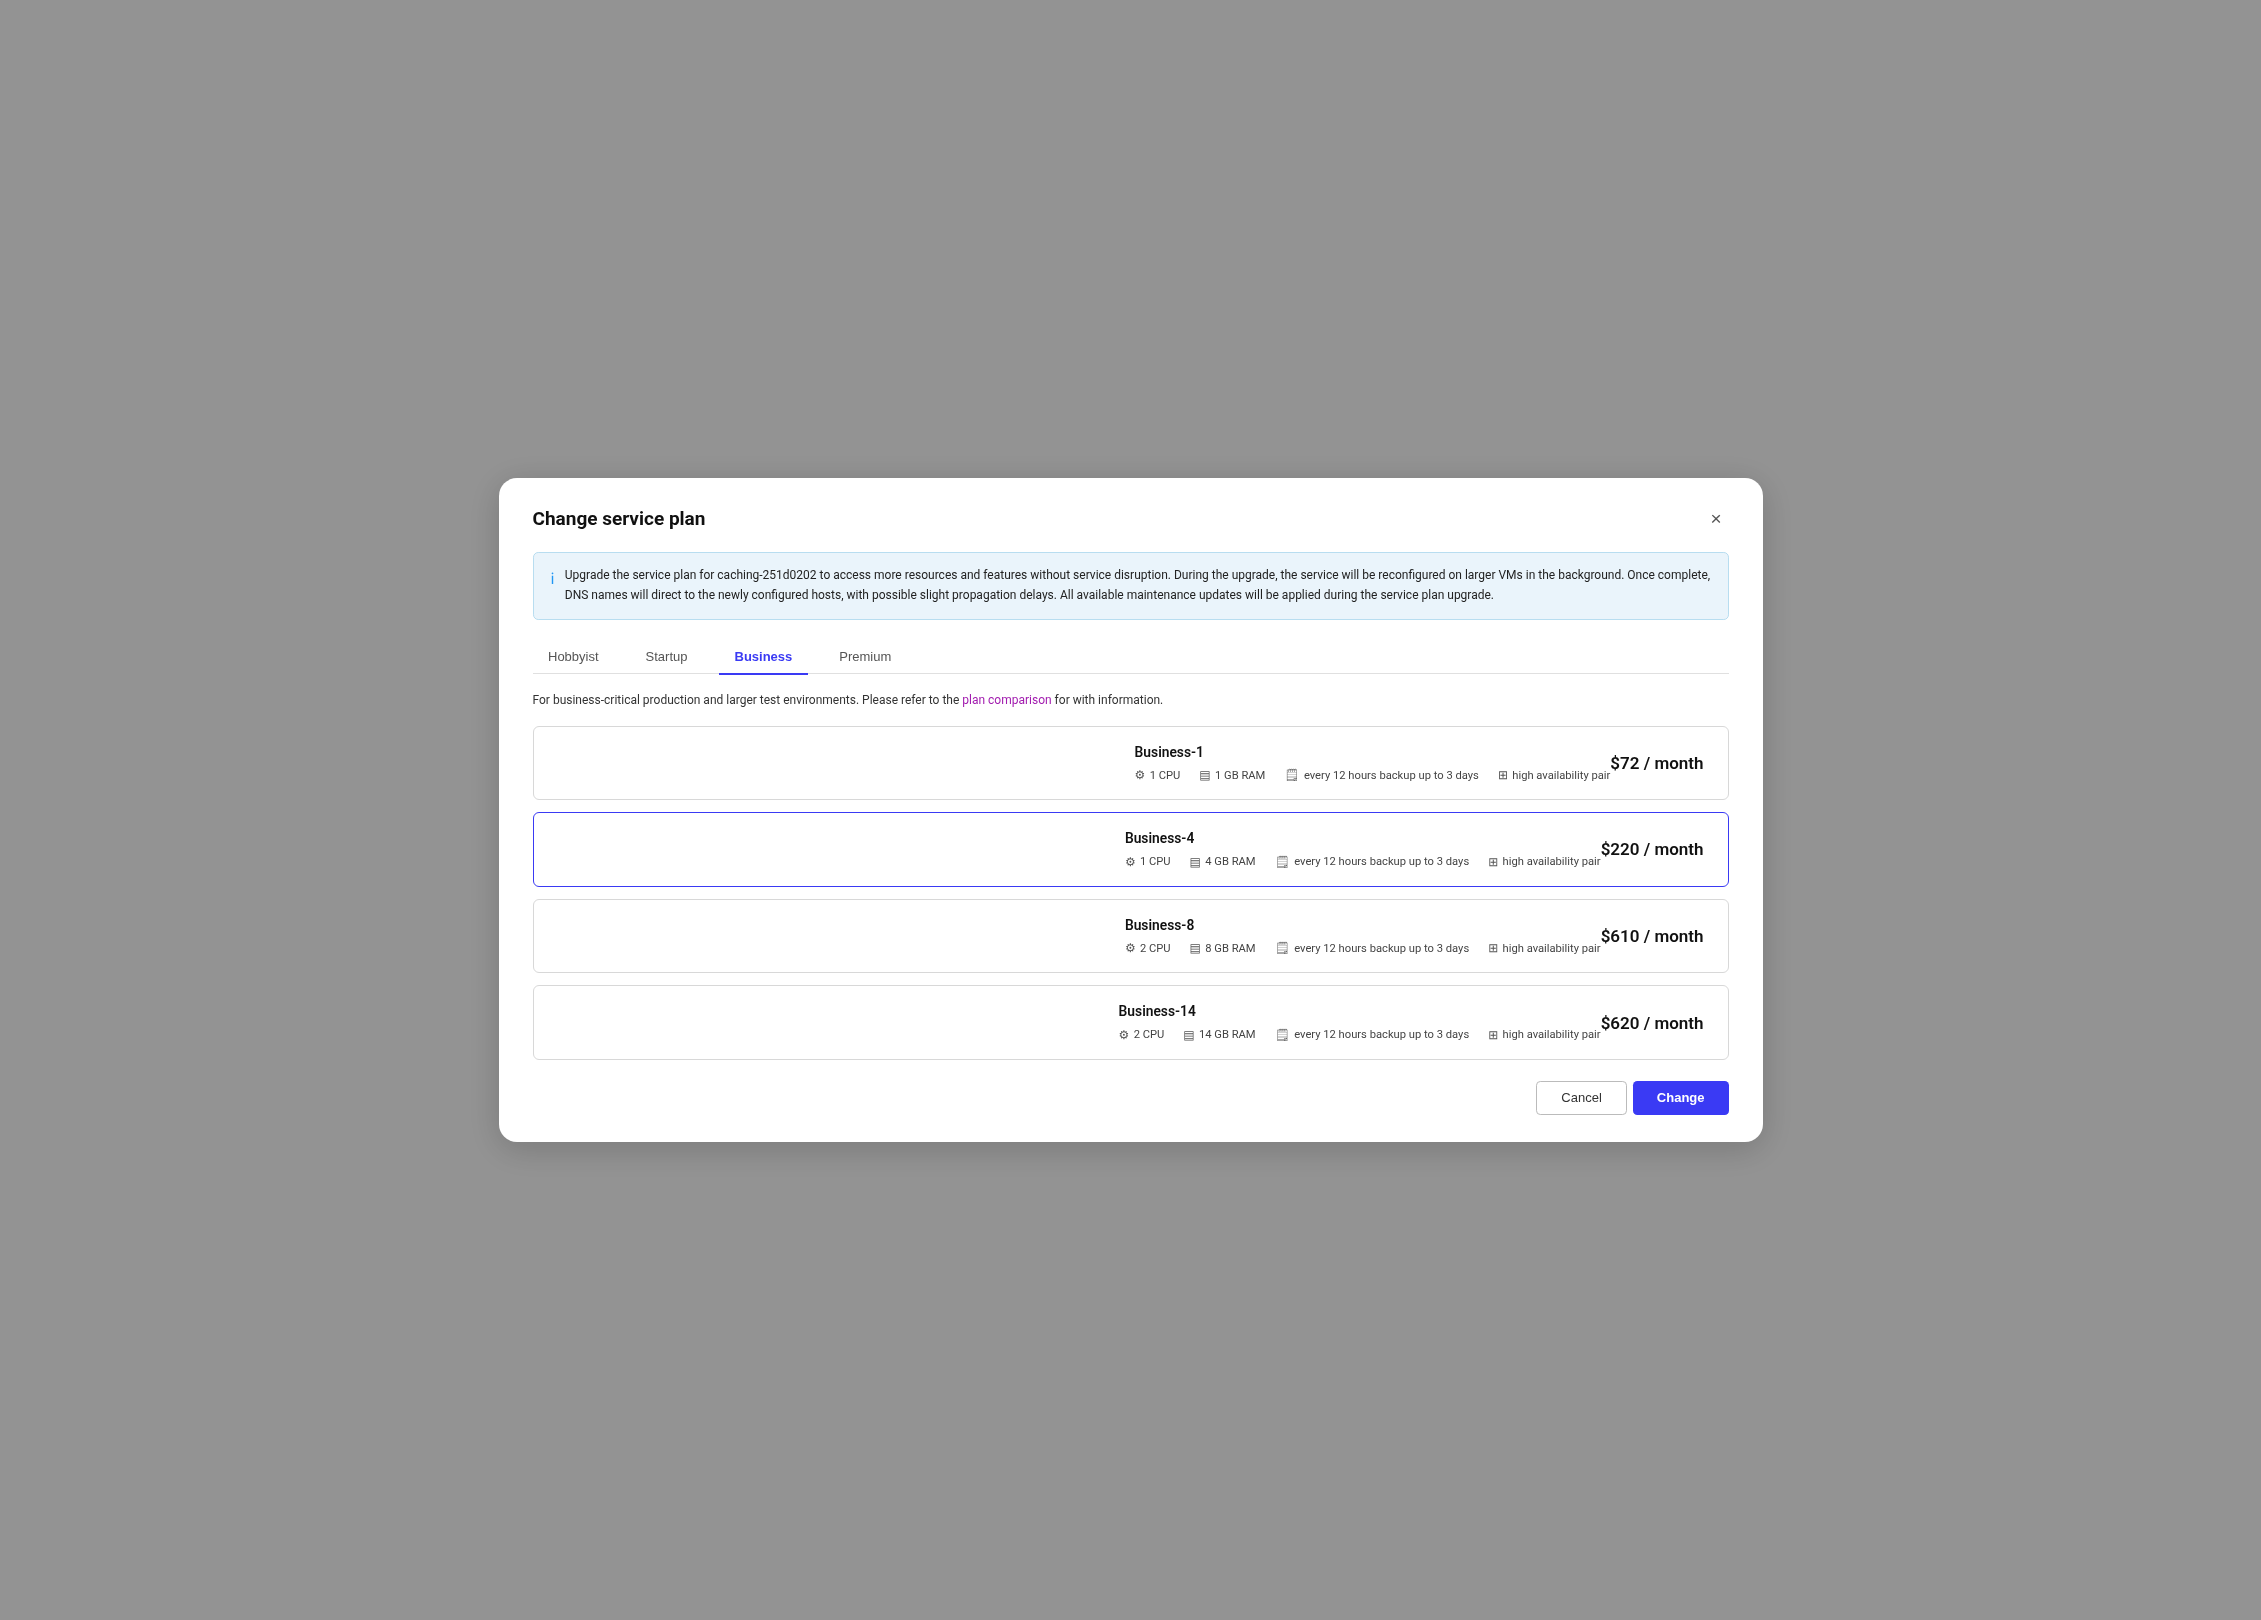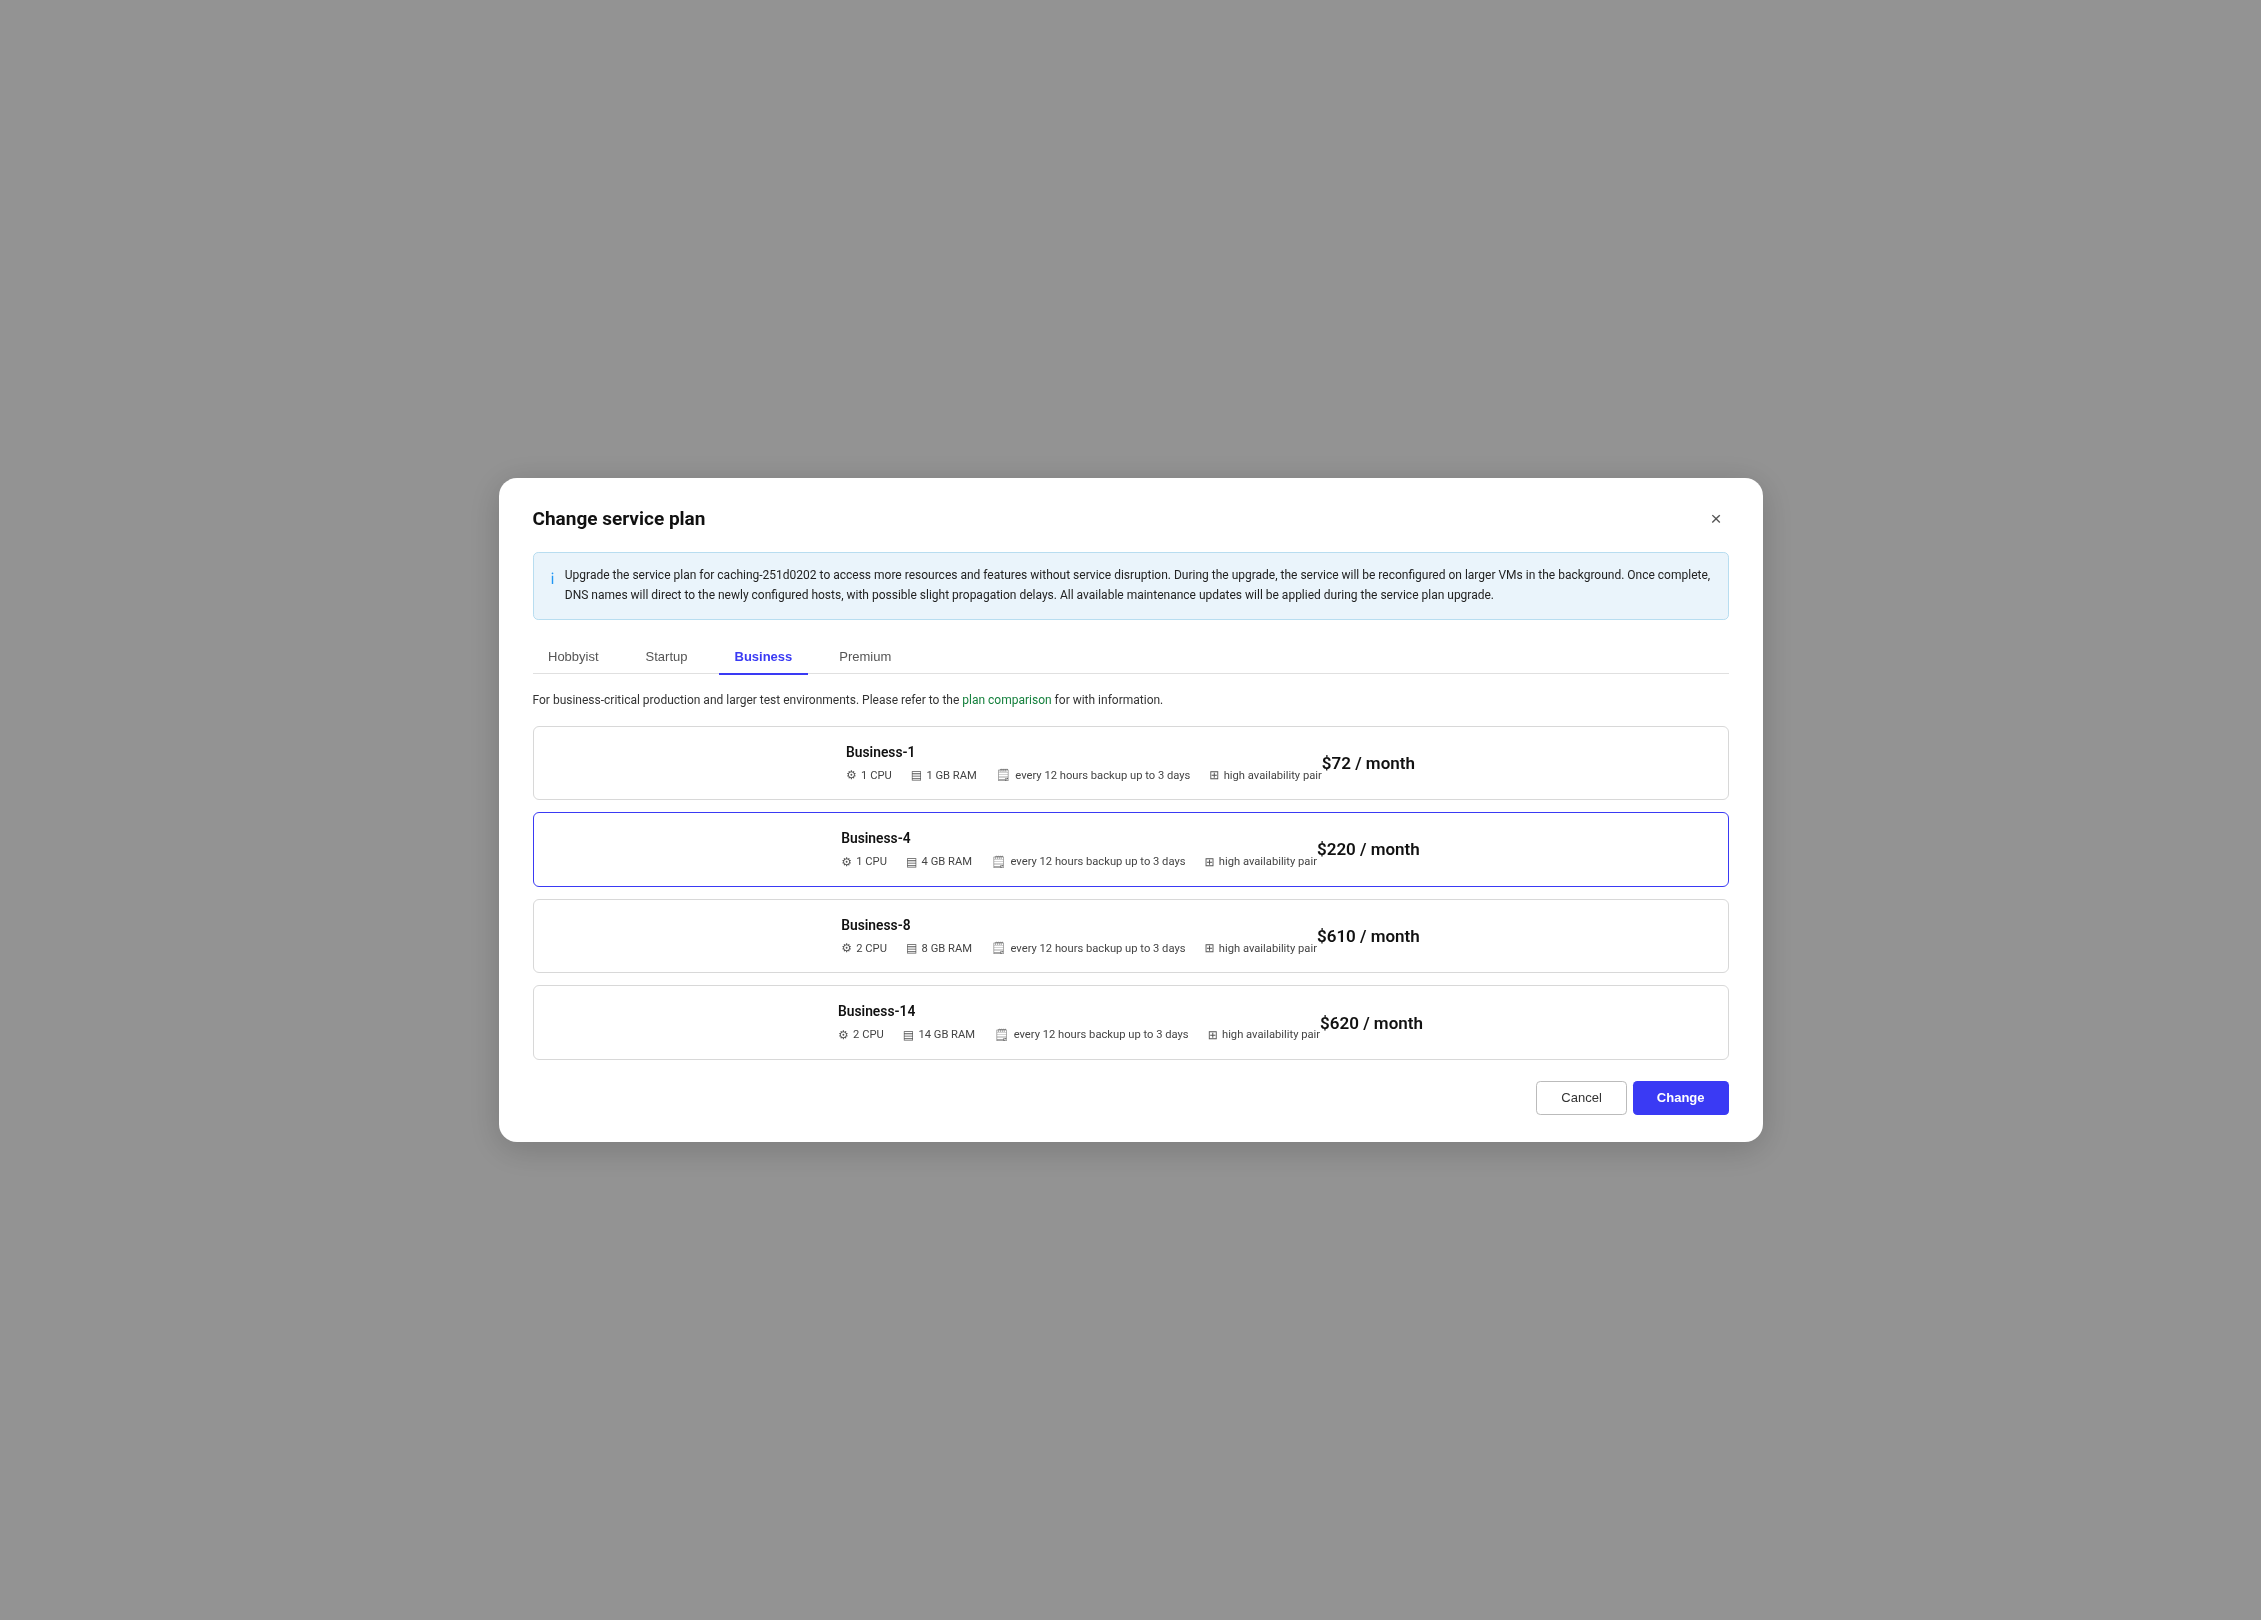--- a/index.html
+++ b/index.html
@@ -95,31 +95,31 @@
       border-bottom: 2.6px solid #3a3af4;
       font-weight: 700;
     }
     .plan-desc {
       font-size: 12px;
       color: #333;
       margin-bottom: 15.5px;
       line-height: 1.6;
     }
     .plan-desc a {
-      color: #15803d;
+      color: #a21caf;
       text-decoration: none;
     }
     .plan-card {
       border: 0.9px solid #d8d8d8;
       border-radius: 6px;
       padding: 17px 24px;
       margin-bottom: 12px;
       display: flex;
       align-items: center;
-      justify-content: center;
+      justify-content: flex-end;
       cursor: pointer;
       transition: border-color 0.15s;
       background: #fff;
     }
     .plan-card.selected {
       border: 1.7px solid #3a3af4;
       background: #fff;
     }
     .plan-name {
       font-size: 13.8px;

